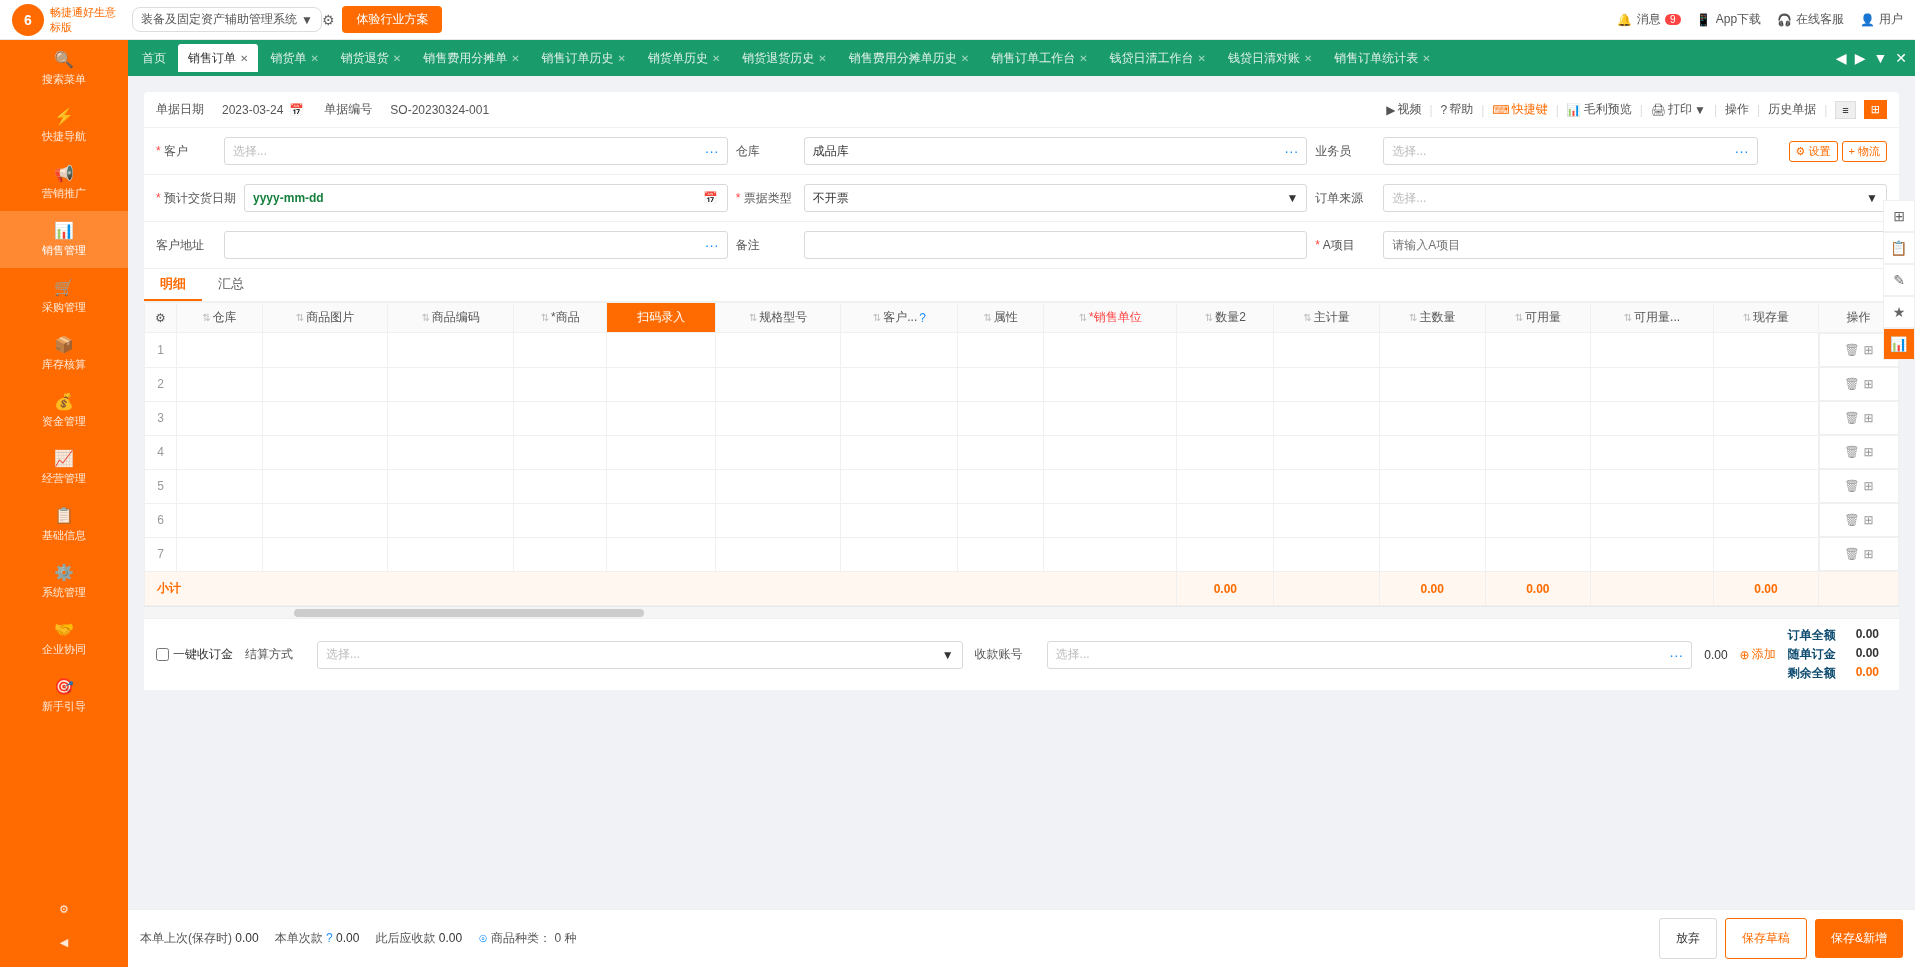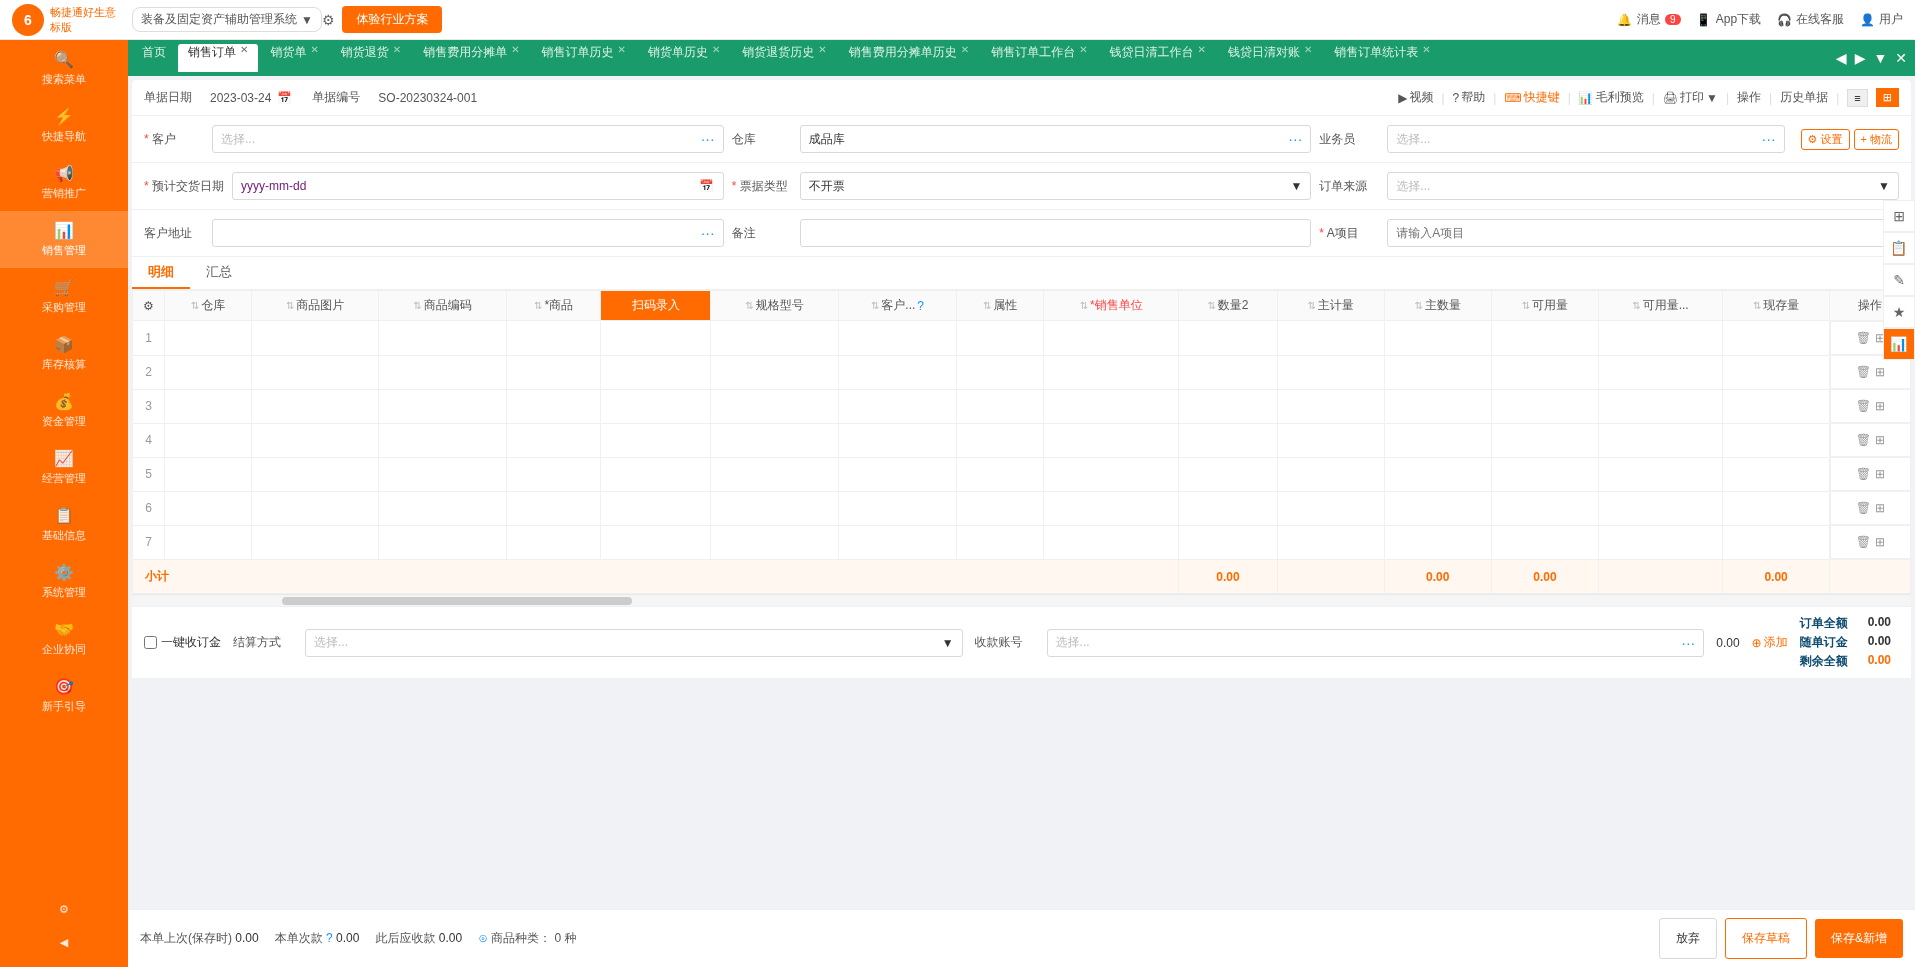--- a/index.html
+++ b/index.html
@@ -5,39 +5,39 @@
     * { box-sizing: border-box; margin: 0; padding: 0; }
     body { font-family: 'Microsoft YaHei', Arial, sans-serif; font-size: 12px; background: #f0f2f5; color: #333; overflow: hidden; }
 
     
     .app-container { display: flex; flex-direction: column; height: 967px; width: 1915px; }
     .top-bar { height: 40px; background: #fff; display: flex; align-items: center; padding: 0 12px; border-bottom: 1px solid #e8e8e8; flex-shrink: 0; }
     .main-layout { display: flex; flex: 1; overflow: hidden; }
     .sidebar { width: 128px; background: #ff6b00; display: flex; flex-direction: column; flex-shrink: 0; }
     .content-area { flex: 1; display: flex; flex-direction: column; overflow: hidden; }
     .tab-bar { height: 36px; background: #1a9b6c; display: flex; align-items: center; padding: 0 4px; flex-shrink: 0; overflow: hidden; }
-    .page-content { flex: 1; overflow: auto; background: #f0f2f5; padding: 4px; }
+    .page-content { flex: 1; overflow: auto; background: #f0f2f5; padding: 16px; }
 
     
     .top-bar-logo { display: flex; align-items: center; gap: 6px; margin-right: 16px; }
     .logo-icon { width: 32px; height: 32px; background: #ff6b00; border-radius: 50%; display: flex; align-items: center; justify-content: center; color: white; font-size: 14px; font-weight: bold; }
     .logo-text { font-size: 11px; color: #ff6b00; line-height: 1.3; }
     .top-bar-system { display: flex; align-items: center; gap: 4px; font-size: 12px; color: #555; border: 1px solid #ddd; padding: 3px 8px; border-radius: 8px; cursor: pointer; }
     .top-bar-btn { margin-left: 8px; background: #ff6b00; color: white; border: none; padding: 5px 14px; border-radius: 4px; cursor: pointer; font-size: 12px; }
     .top-bar-right { margin-left: auto; display: flex; align-items: center; gap: 16px; font-size: 12px; color: #555; }
     .top-bar-right-item { display: flex; align-items: center; gap: 4px; cursor: pointer; }
     .badge { background: #ff4444; color: white; border-radius: 10px; padding: 0 4px; font-size: 10px; min-width: 16px; text-align: center; }
 
     
     .sidebar-item { display: flex; flex-direction: column; align-items: center; justify-content: center; padding: 10px 4px; cursor: pointer; color: rgba(255,255,255,0.85); font-size: 11px; gap: 3px; }
     .sidebar-item.active { background: rgba(255,255,255,0.2); color: white; }
     .sidebar-icon { font-size: 16px; }
 
     
-    .tab-item { height: 28px; padding: 0 10px; display: flex; gap: 4px; cursor: pointer; font-size: 12px; white-space: nowrap; border-radius: 3px 3px 0 0; color: rgba(255,255,255,0.85); }
+    .tab-item { height: 28px; padding: 0 10px; display: flex; align-items: center; gap: 4px; cursor: pointer; font-size: 12px; white-space: nowrap; border-radius: 3px 3px 0 0; color: rgba(255,255,255,0.85); }
     .tab-item.active { background: white; color: #333; }
     .tab-close { font-size: 10px; color: inherit; opacity: 0.7; }
     .tab-nav-btn { color: white; background: none; border: none; cursor: pointer; padding: 2px 4px; font-size: 14px; }
 
     
     .form-card { background: white; border-radius: 4px; padding: 0; }
     .form-header { display: flex; align-items: center; padding: 8px 12px; border-bottom: 1px solid #f0f0f0; gap: 20px; }
     .form-header-item { display: flex; align-items: center; gap: 6px; font-size: 12px; color: #555; }
     .form-header-actions { margin-left: auto; display: flex; align-items: center; gap: 8px; font-size: 12px; }
     .action-link { color: #555; cursor: pointer; display: flex; align-items: center; gap: 2px; }
@@ -341,32 +341,32 @@
                 <span>成品库</span>
                 <span class="dots-btn">···</span>
               </div>
             </div>
             <div class="form-row">
               <span class="field-label">业务员</span>
               <div class="field-select">
                 <span style="color:#bbb;">选择...</span>
                 <span class="dots-btn">···</span>
               </div>
-              <div style="display:flex; gap:4px; margin-left:8px;">
+              <div style="display:flex; gap:4px; margin-left:23px;">
                 <span class="settings-btn">⚙ 设置</span>
                 <span class="add-item-btn">+ 物流</span>
               </div>
             </div>
           </div>
 
           <div style="padding: 8px 12px; display:grid; grid-template-columns: 1fr 1fr 1fr; gap:8px; border-bottom: 1px solid #f0f0f0;">
             <div class="form-row">
               <span class="field-label required">预计交货日期</span>
               <div class="field-select">
-                <span style="color:#701a75;">yyyy-mm-dd</span>
+                <span style="color:#15803d;font-weight:bold;">yyyy-mm-dd</span>
                 <span>📅</span>
               </div>
             </div>
             <div class="form-row">
               <span class="field-label required">票据类型</span>
               <div class="field-select">
                 <span>不开票</span>
                 <span>▼</span>
               </div>
             </div>

